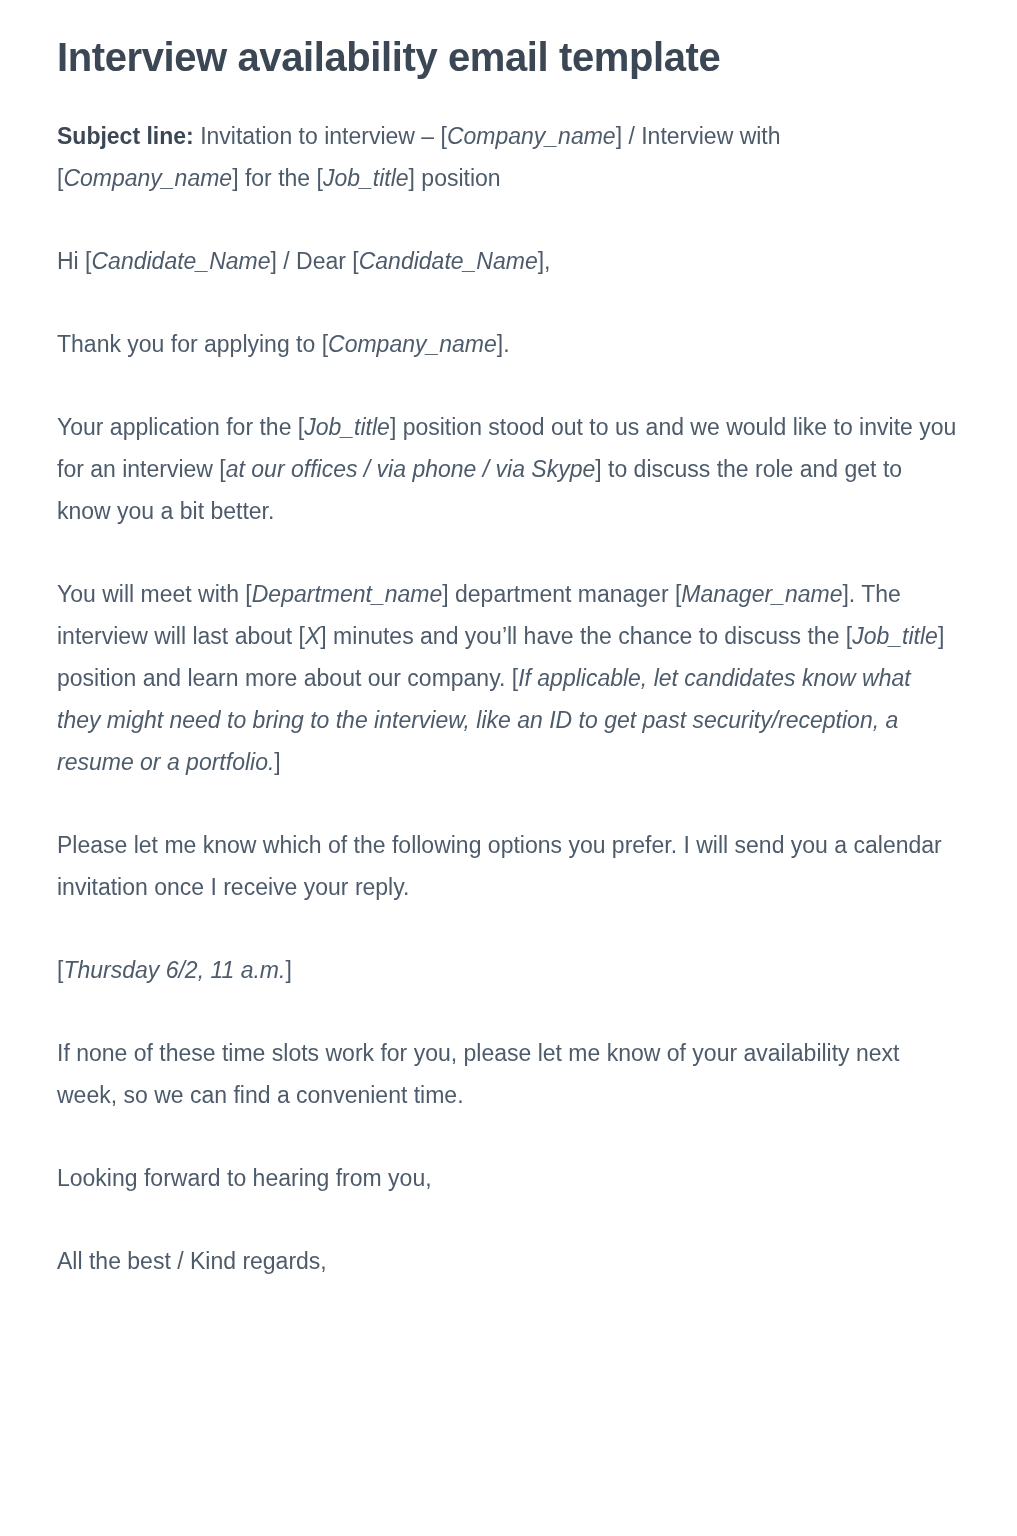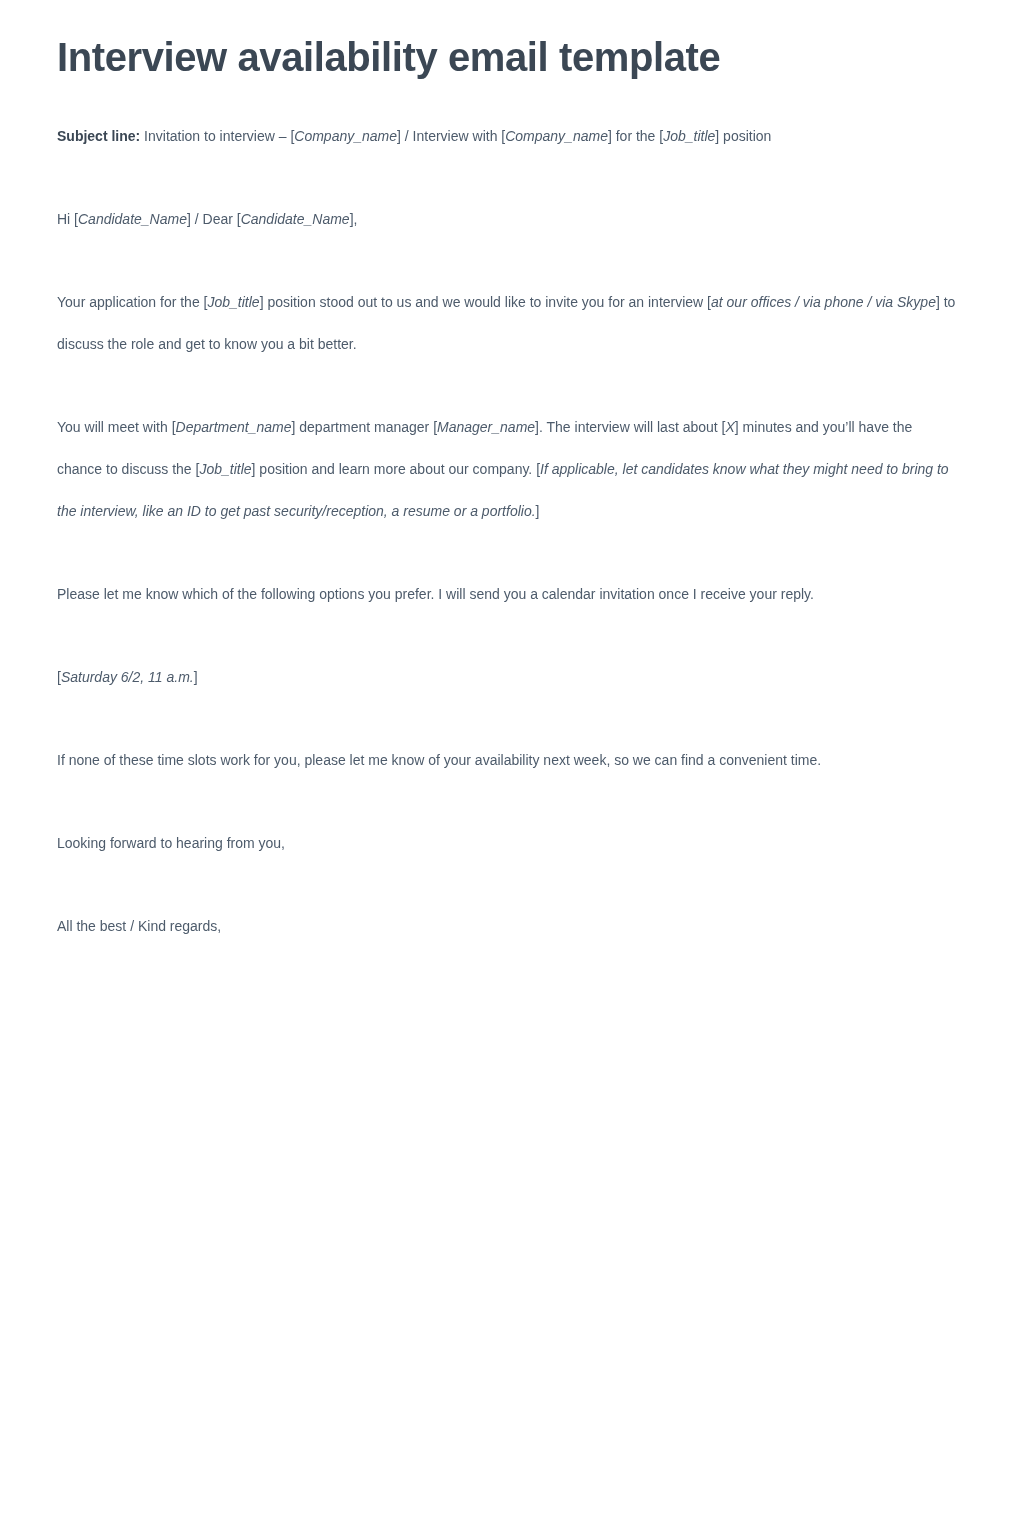--- a/index.html
+++ b/index.html
@@ -25,21 +25,21 @@
     margin: 0 0 34px 0;
     font-size: 40px;
     line-height: 1.18;
     font-weight: 700;
     letter-spacing: -0.4px;
     color: #3b4754;
   }
   .block {
     max-width: 900px;
     color: #4d5b6b;
-    font-size: 14px;
+    font-size: 23px;
     line-height: 42px;
     margin: 0 0 41px 0;
     text-align: left;
   }
   .block:last-child {
     margin-bottom: 0;
   }
   .block.slots {
     margin-bottom: 41px;
   }
@@ -61,29 +61,30 @@
 <body style="background: rgb(255, 255, 255);">
 
 <div class="page">
 
   <h1 class="doc-title">Interview availability email template</h1>
 
   <p class="block"><span class="seg-strong">Subject line:</span><span class="seg-plain"> Invitation to interview – [</span><span class="seg-em">Company_name</span><span class="seg-plain">] / Interview with [</span><span class="seg-em">Company_name</span><span class="seg-plain">] for the [</span><span class="seg-em">Job_title</span><span class="seg-plain">] position</span></p>
 
   <p class="block"><span class="seg-plain">Hi [</span><span class="seg-em">Candidate_Name</span><span class="seg-plain">] / Dear [</span><span class="seg-em">Candidate_Name</span><span class="seg-plain">],</span></p>
 
+  <p class="block"><span class="seg-plain">Thank you for applying to [</span><span class="seg-em">Company_name</span><span class="seg-plain">].</span></p>
 
   <p class="block"><span class="seg-plain">Your application for the [</span><span class="seg-em">Job_title</span><span class="seg-plain">] position stood out to us and we would like to invite you for an interview [</span><span class="seg-em">at our offices / via phone / via Skype</span><span class="seg-plain">] to discuss the role and get to know you a bit better.</span></p>
 
   <p class="block"><span class="seg-plain">You will meet with [</span><span class="seg-em">Department_name</span><span class="seg-plain">] department manager [</span><span class="seg-em">Manager_name</span><span class="seg-plain">]. The interview will last about [</span><span class="seg-em">X</span><span class="seg-plain">] minutes and you’ll have the chance to discuss the [</span><span class="seg-em">Job_title</span><span class="seg-plain">] position and learn more about our company. [</span><span class="seg-em">If applicable, let candidates know what they might need to bring to the interview, like an ID to get past security/reception, a resume or a portfolio.</span><span class="seg-plain">]</span></p>
 
   <p class="block"><span class="seg-plain">Please let me know which of the following options you prefer. I will send you a calendar invitation once I receive your reply.</span></p>
 
   <div class="block slots">
-      <span class="slot-line"><span class="seg-plain">[</span><span class="seg-em">Saturday 6/2, 11 a.m.</span><span class="seg-plain">]</span></span>
+      <span class="slot-line"><span class="seg-plain">[</span><span class="seg-em">Thursday 6/2, 11 a.m.</span><span class="seg-plain">]</span></span>
     </div>
 
   <p class="block"><span class="seg-plain">If none of these time slots work for you, please let me know of your availability next week, so we can find a convenient time.</span></p>
 
   <p class="block"><span class="seg-plain">Looking forward to hearing from you,</span></p>
 
   <p class="block"><span class="seg-plain">All the best / Kind regards,</span></p>
 
 
 </div>

